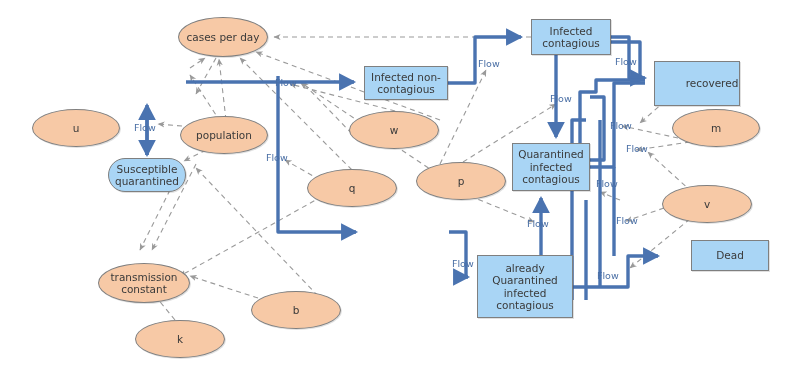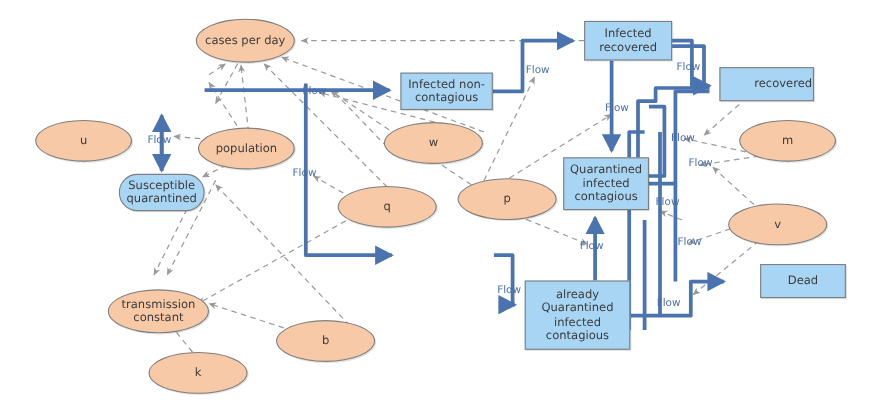--- a/index.html
+++ b/index.html
@@ -145,29 +145,29 @@
     </g>
   </svg>
 
   <div class="node stock" style="left:108px;top:158px;width:78px;height:34px;border-radius:17px;">
     <span>Susceptible quarantined</span>
   </div>
   <div class="node stock" style="left:364px;top:66px;width:84px;height:34px;">
     <span>Infected non-contagious</span>
   </div>
   <div class="node stock" style="left:531px;top:19px;width:80px;height:36px;">
-    <span>Infected recovered</span>
+    <span>Infected contagious</span>
   </div>
   <div class="node stock" style="left:512px;top:143px;width:78px;height:48px;">
     <span>Quarantined infected contagious</span>
   </div>
   <div class="node stock" style="left:477px;top:255px;width:96px;height:63px;">
     <span>already Quarantined infected contagious</span>
   </div>
-  <div class="node stock" style="left:654px;top:61px;width:86px;height:31px;padding-left:30px;">
+  <div class="node stock" style="left:654px;top:61px;width:86px;height:45px;padding-left:30px;">
     <span>recovered</span>
   </div>
   <div class="node stock" style="left:667px;top:240px;width:78px;height:31px;margin-left:24px;">
     <span>Dead</span>
   </div>
 
   <div class="node aux" style="left:178px;top:17px;width:90px;height:40px;">
     <span>cases per day</span>
   </div>
   <div class="node aux" style="left:32px;top:109px;width:88px;height:38px;">

